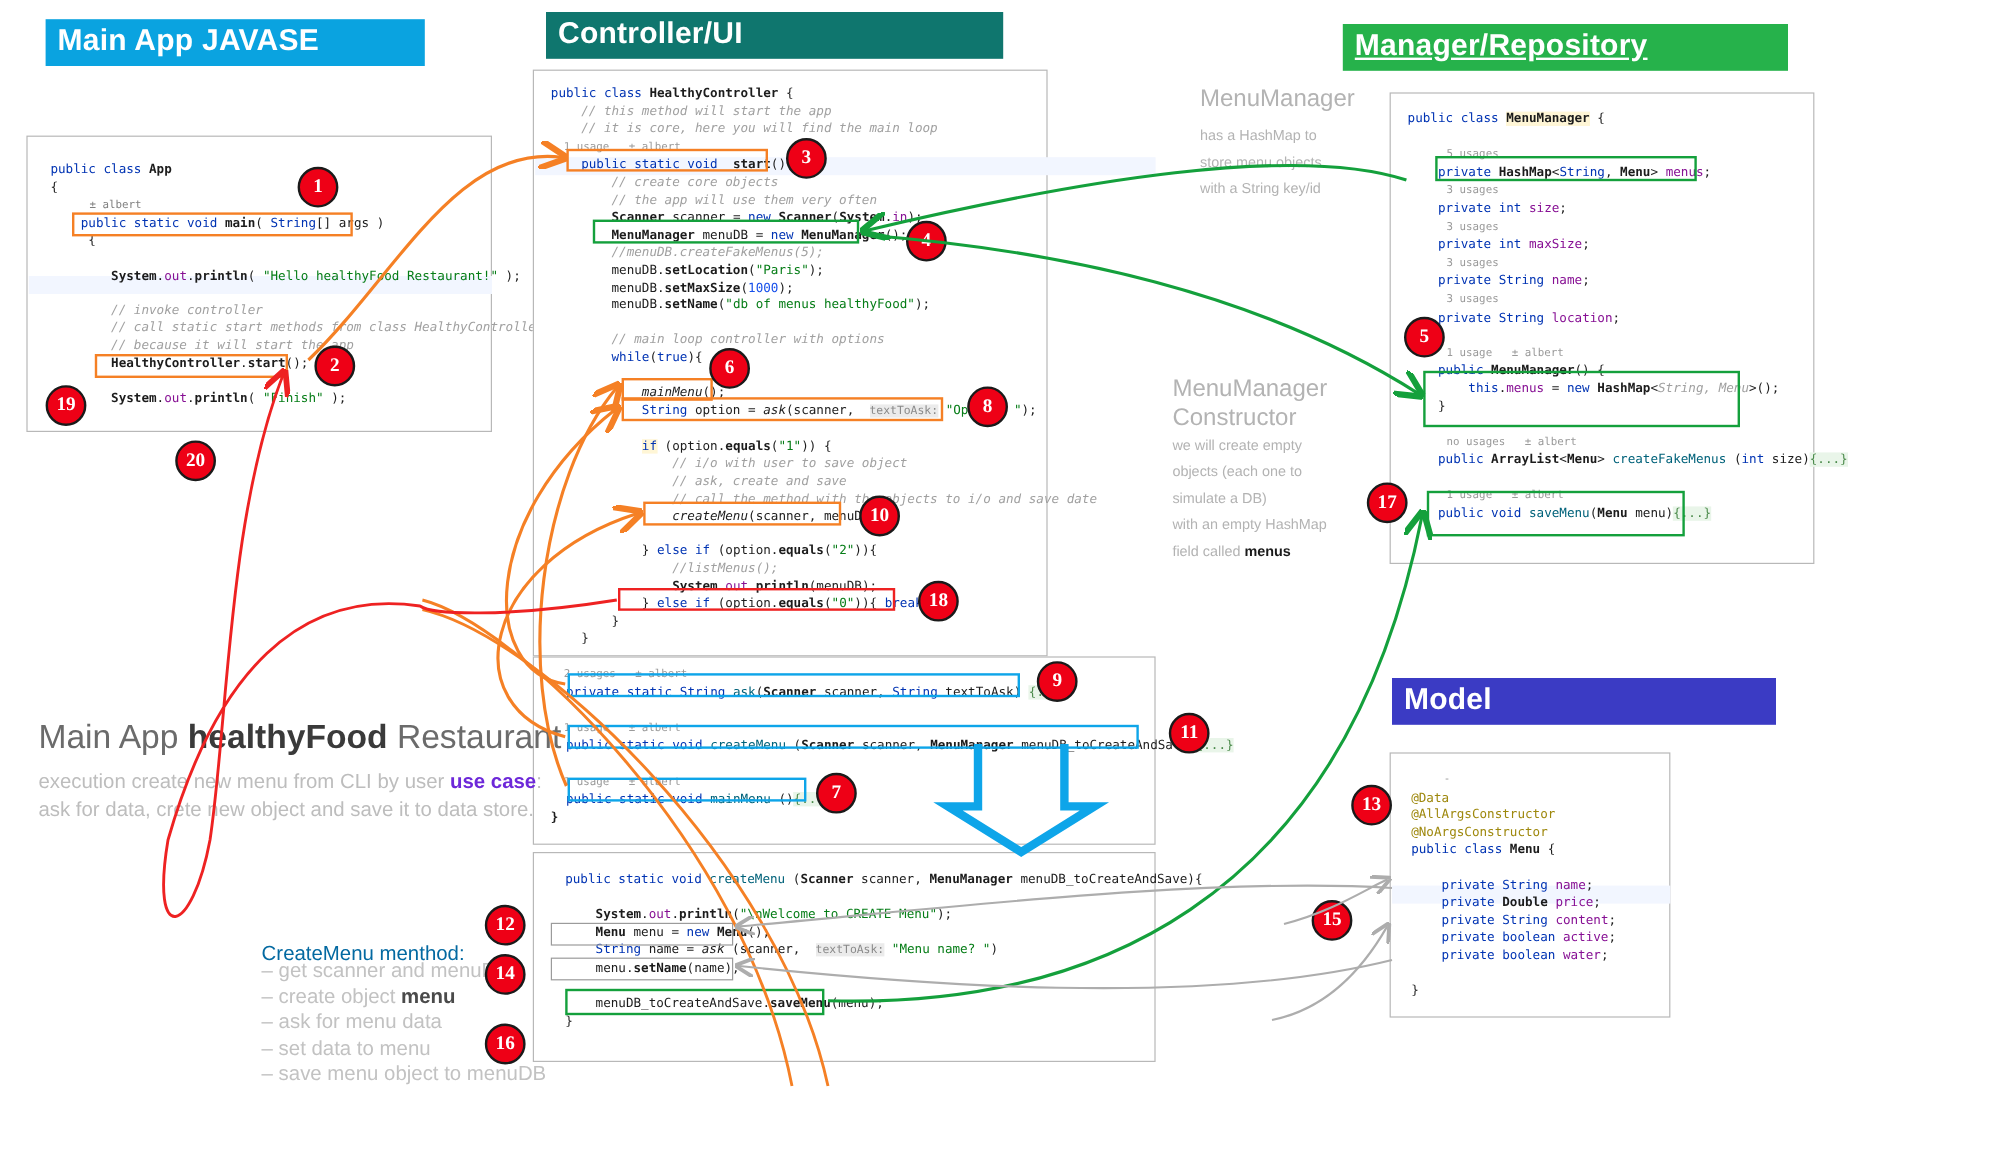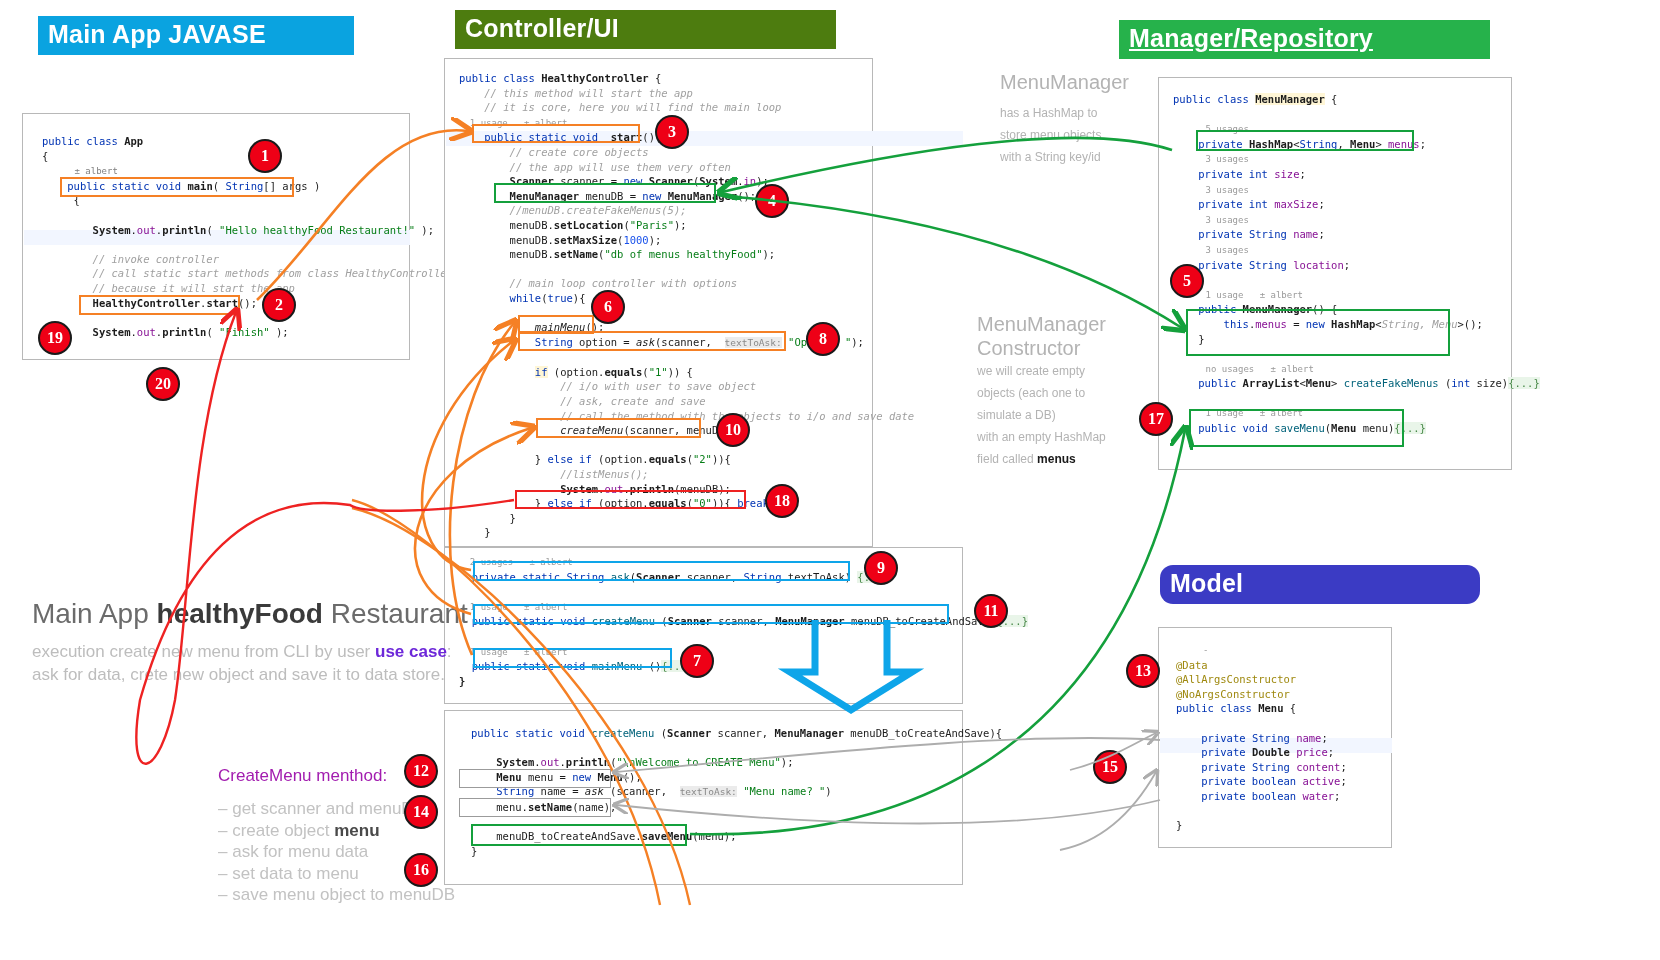--- a/index.html
+++ b/index.html
@@ -76,35 +76,35 @@
 
   
   .note { position:absolute; color:#b3b3b3; }
   .note-h  { font-size:20px; line-height:24px; }
   .note-b  { font-size:12px; line-height:22px; }
   .note-b b, .note-h b { color:#1a1a1a; font-weight:bold; }
   #title-main { position:absolute; left:32px; top:598px; font-size:28px; color:#6b6b6b; white-space:nowrap;}
   #title-main b { color:#3a3a3a; font-weight:bold; }
   #desc-main { position:absolute; left:32px; top:640px; font-size:17px; line-height:23px; color:#bdbdbd;}
   #desc-main b { color:#6d28d9; font-weight:bold; }
-  #cm-head { position:absolute; left:218px; top:766px; font-size:17px; color:#a21caf; }
+  #cm-head { position:absolute; left:218px; top:785px; font-size:17px; color:#0369a1; }
   #cm-list { position:absolute; left:218px; top:798px; font-size:17px; line-height:21.5px; color:#c2c2c2; }
   #cm-list b { color:#4a4a4a; font-weight:bold; }
 
   svg.overlay { position:absolute; left:0; top:0; width:1660px; height:960px; pointer-events:none; }
 </style>
 </head>
 <body>
 
 <div class="stage">
 
   <div class="banner" id="banner-javase" style="background: rgb(10, 163, 224);">Main App JAVASE</div>
-  <div class="banner" id="banner-ctrl" style="background: #4d7c0f;">Controller/UI</div>
+  <div class="banner" id="banner-ctrl" style="background: #0f766e;">Controller/UI</div>
   <div class="banner" id="banner-mgr" style="background: rgb(38, 178, 75);">Manager/Repository</div>
-  <div class="banner" id="banner-model" style="background: rgb(59, 59, 196); border-radius: 13px;">Model</div>
+  <div class="banner" id="banner-model" style="background: rgb(59, 59, 196);">Model</div>
 
   <div class="panel" id="panel-app">
     <div class="row-hl" style="top:116px; width:386px;"></div>
     <div class="code" style="left:19px; top:20px;"><span class="kw">public class</span> <b>App</b>
 {
 <span class="gutp">      ± albert</span>
     <span class="kw">public static void</span> <b>main</b>( <span class="kw">String</span>[] args )
      {
 
         <b>System</b>.<span class="fld">out</span>.<b>println</b>( <span class="str">"Hello healthyFood Restaurant!"</span> );

